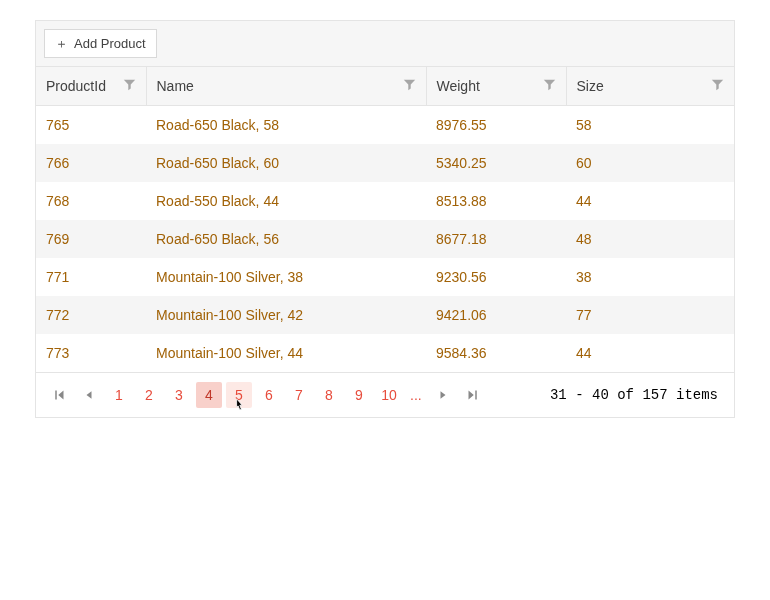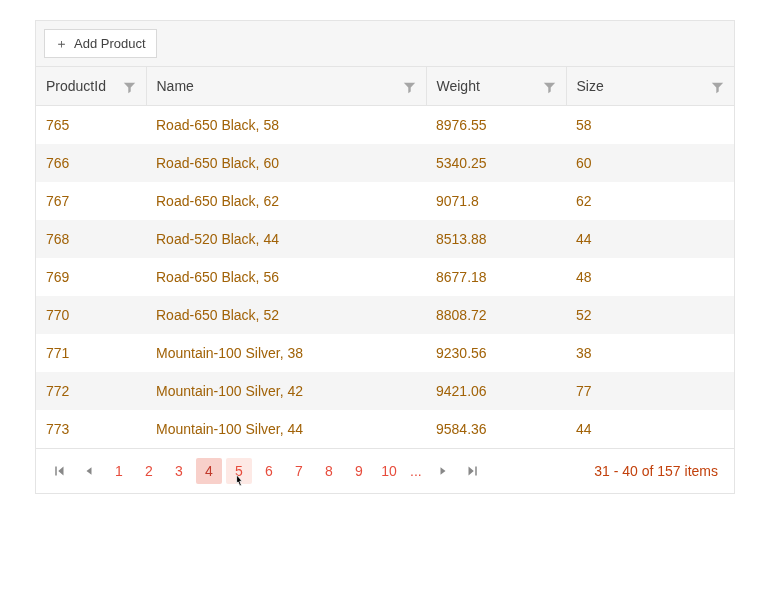--- a/index.html
+++ b/index.html
@@ -43,21 +43,21 @@
     background: #f6f6f6;
     text-align: left;
     font-weight: 400;
     color: #424242;
     padding: 11px 10px;
     border-bottom: 1px solid #e4e4e4;
     border-right: 1px solid #e4e4e4;
     position: relative;
   }
   thead th:last-child { border-right: none; }
-  .th-inner { display: flex; align-items: flex-end; justify-content: space-between; }
+  .th-inner { display: flex; align-items: flex-start; justify-content: space-between; }
   .filter-icon {
     width: 13px; height: 13px; cursor: pointer; opacity: .55;
   }
   tbody td {
     padding: 11px 10px;
     color: #a16207;
   }
   tbody tr:nth-child(even) td { background: #f5f5f5; }
   .col-id { width: 110px; }
   .col-name { width: 280px; }
@@ -84,21 +84,21 @@
   }
   .pager .page.selected {
     background: #f8d0ca;
     color: #c0392b;
   }
   .pager .page.hover {
     background: #fde9e5;
   }
   .pager .dots { color: #e74c3c; padding: 0 4px; }
   .pager .spacer { flex: 1; }
-  .pager .info { color: #c2410c; padding-right: 6px; }
+  .pager .info { color: #000000; padding-right: 6px; font-family: Liberation Mono, monospace; }
   .cursor-overlay {
     font-size: 13px;
     position: absolute;
     pointer-events: none;
   }
   svg { display: block; }
 </style>
 </head>
 <body>
 
@@ -169,42 +169,30 @@
           <td>8976.55</td>
           <td>58</td>
         </tr>
         <tr>
           <td>766</td>
           <td>Road-650 Black, 60</td>
           <td>5340.25</td>
           <td>60</td>
         </tr>
         <tr>
-          <td>767</td>
-          <td>Road-650 Black, 62</td>
-          <td>9071.8</td>
-          <td>62</td>
-        </tr>
-        <tr>
           <td>768</td>
-          <td>Road-520 Black, 44</td>
+          <td>Road-550 Black, 44</td>
           <td>8513.88</td>
           <td>44</td>
         </tr>
         <tr>
           <td>769</td>
           <td>Road-650 Black, 56</td>
           <td>8677.18</td>
           <td>48</td>
-        </tr>
-        <tr>
-          <td>770</td>
-          <td>Road-650 Black, 52</td>
-          <td>8808.72</td>
-          <td>52</td>
         </tr>
         <tr>
           <td>771</td>
           <td>Mountain-100 Silver, 38</td>
           <td>9230.56</td>
           <td>38</td>
         </tr>
         <tr>
           <td>772</td>
           <td>Mountain-100 Silver, 42</td>

